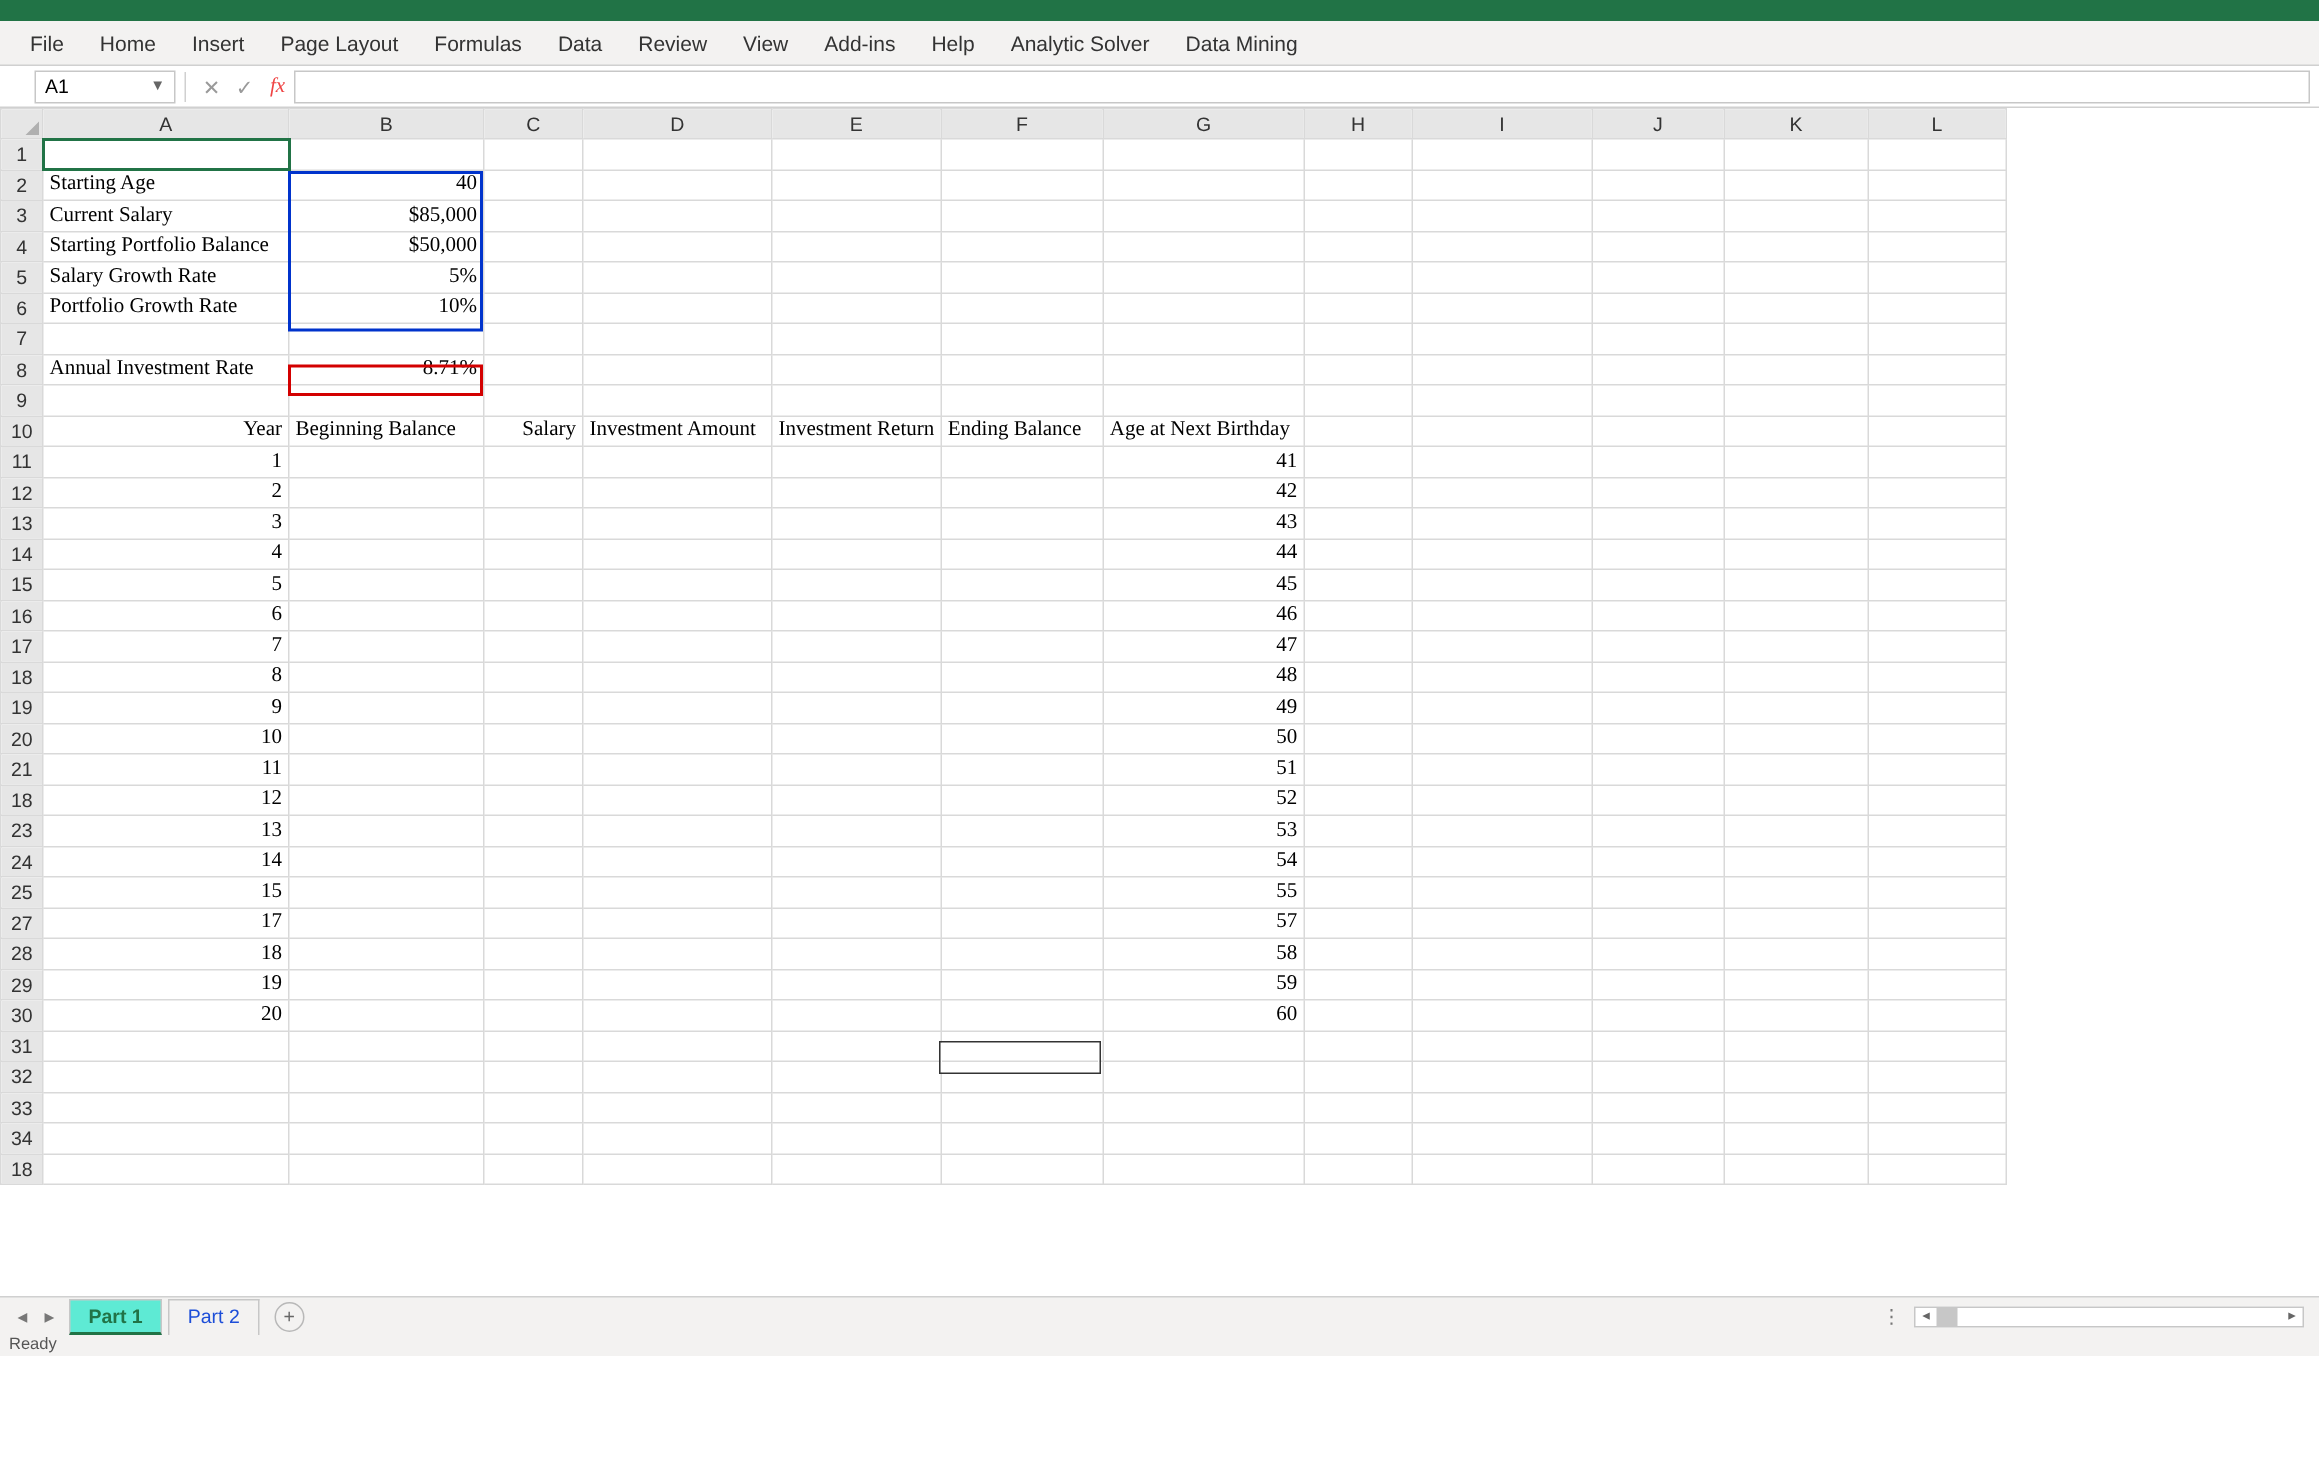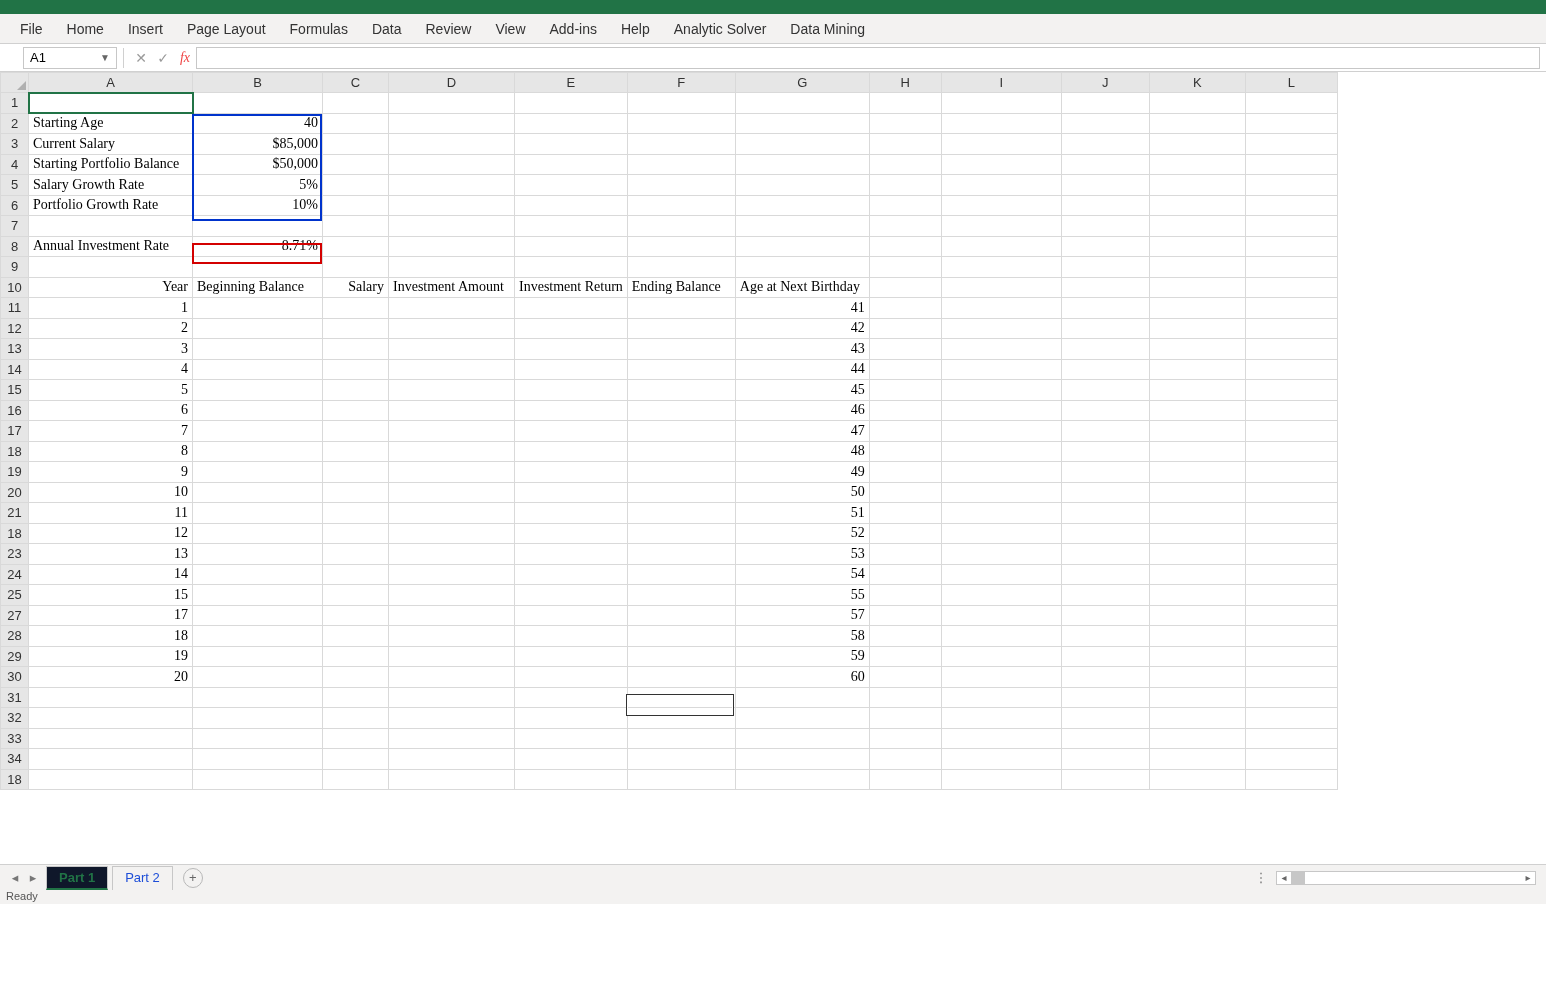--- a/index.html
+++ b/index.html
@@ -39,21 +39,21 @@
 
   
   .overlay { position: absolute; pointer-events: none; }
   .blue-box { border: 2px solid #0033cc; }
   .red-box { border: 2px solid #d30000; }
   .marquee { border: 1px solid #333; box-shadow: inset 0 0 0 1px #fff; }
 
   
   .sheet-bar { height: 26px; border-top: 1px solid #d0d0d0; background: #f3f2f1; display:flex; align-items:center; padding-left:6px; }
   .nav-btn { width:18px; text-align:center; color:#777; cursor:pointer; }
-  .sheet-tab { padding: 3px 12px; border:1px solid #c7c7c7; border-bottom:none; background:#0f172a; margin-left:4px; font-size:13px; cursor:pointer; position:relative; }
+  .sheet-tab { padding: 3px 12px; border:1px solid #c7c7c7; border-bottom:none; background:#5eead4; margin-left:4px; font-size:13px; cursor:pointer; position:relative; }
   .sheet-tab.active { border-bottom: 2px solid #217346; color:#217346; font-weight:600; }
   .sheet-tab.inactive { background:#f3f2f1; color:#1d4ed8; }
   .new-sheet { margin-left:10px; width:20px; height:20px; border:1px solid #b8b8b8; border-radius:50%; text-align:center; line-height:18px; color:#666; font-size:13px; cursor:pointer;}
   .sheet-bar-right { margin-left:auto; display:flex; align-items:center; gap:6px; padding-right:10px;}
   .hscroll { width:260px; height:14px; border:1px solid #c7c7c7; background:#fff; position:relative; }
   .hscroll .thumb{ position:absolute; left:0; top:0; bottom:0; width:14px; background:#c7c7c7;}
   .hscroll .arrow{ position:absolute; top:0;bottom:0; width:14px; text-align:center; font-size:10px; color:#666; line-height:12px;}
   .hscroll .arrow.l{left:0;} .hscroll .arrow.r{right:0;}
 
   .status-bar { height:14px; background:#f3f2f1; font-size:11px; color:#555; padding-left:6px;}

